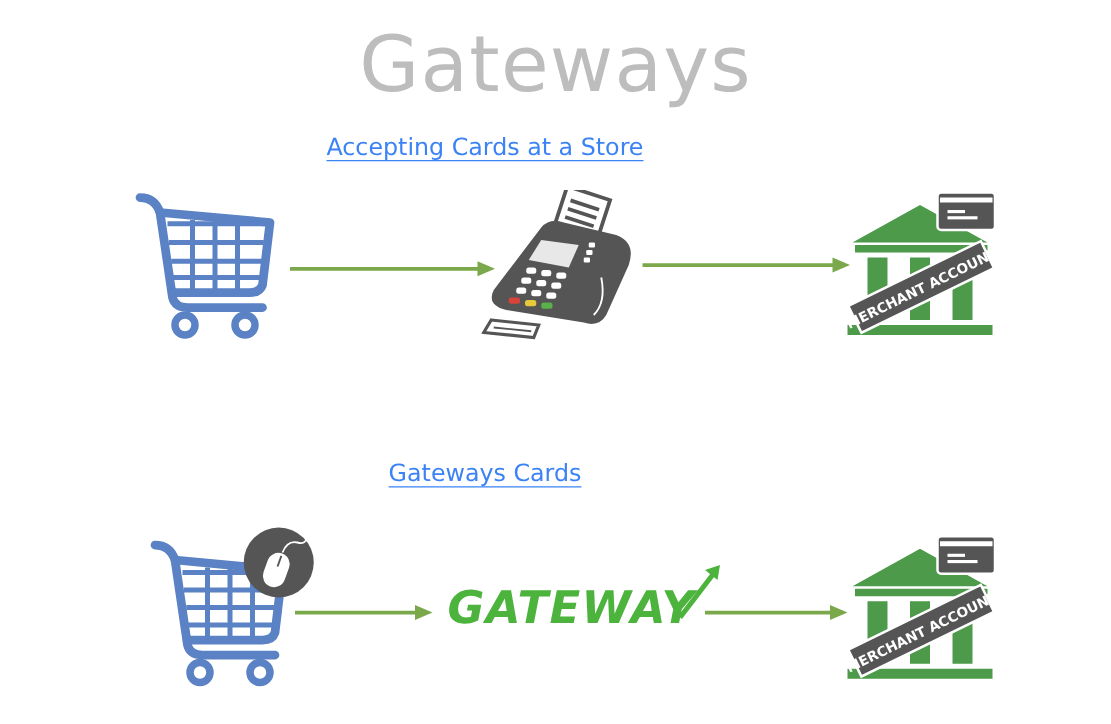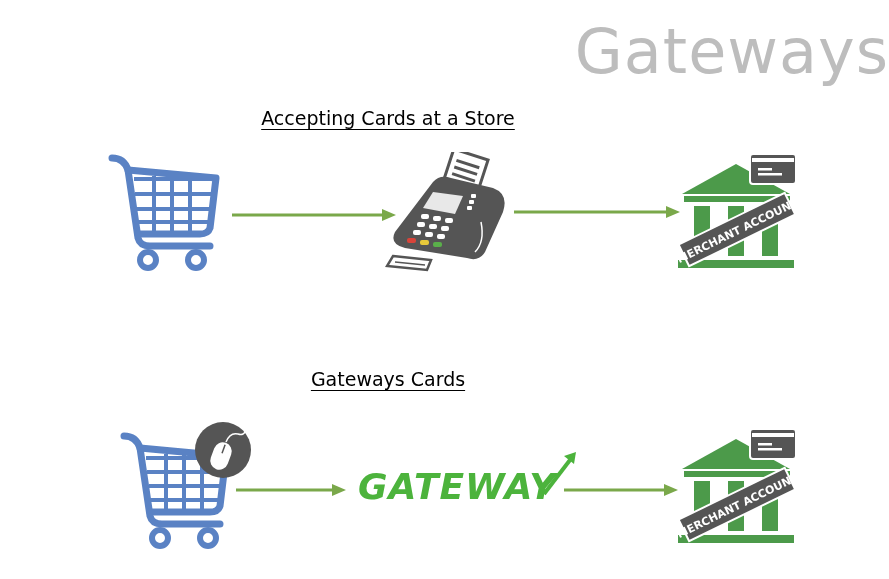--- a/index.html
+++ b/index.html
@@ -1,19 +1,19 @@
 <!DOCTYPE html>
 <html><head>
 <meta charset="utf-8">
 <style>
   html, body { margin:0; padding:0; background:#ffffff; }
   body { width:889px; height:579px; position:relative; overflow:hidden; font-family:"DejaVu Sans", sans-serif; }
   .abs { position:absolute; }
-  .title { left:0; width:889px; top:12px; text-align:right; font-size:62px; color:#bdbdbd; letter-spacing:1px; font-family:"DejaVu Sans", sans-serif; font-weight:normal; line-height:80px; }
-  .subtitle { left:0; width:776px; text-align:center; font-size:19px; color:#000000; text-decoration:underline; text-underline-offset:4px; font-family:"DejaVu Sans", sans-serif; }
+  .title { left:0; width:889px; top:12px; text-align:center; font-size:62px; color:#bdbdbd; letter-spacing:1px; font-family:"DejaVu Sans", sans-serif; font-weight:normal; line-height:80px; }
+  .subtitle { left:0; width:776px; text-align:center; font-size:19px; color:#3b82f6; text-decoration:underline; text-underline-offset:4px; font-family:"DejaVu Sans", sans-serif; }
   .gateway-text { font-family:"DejaVu Sans", sans-serif; font-weight:bold; font-style:italic; font-size:36px; color:#4cb33c; letter-spacing:1px; }
 </style>
 </head>
 <body>
 
 <div class="abs title">Gateways</div>
 
 <div class="abs subtitle" style="top:107px;">Accepting Cards at a Store</div>
 
 <svg class="abs" style="left:104px;top:150px;" width="120" height="125" viewBox="0 0 120 125">

